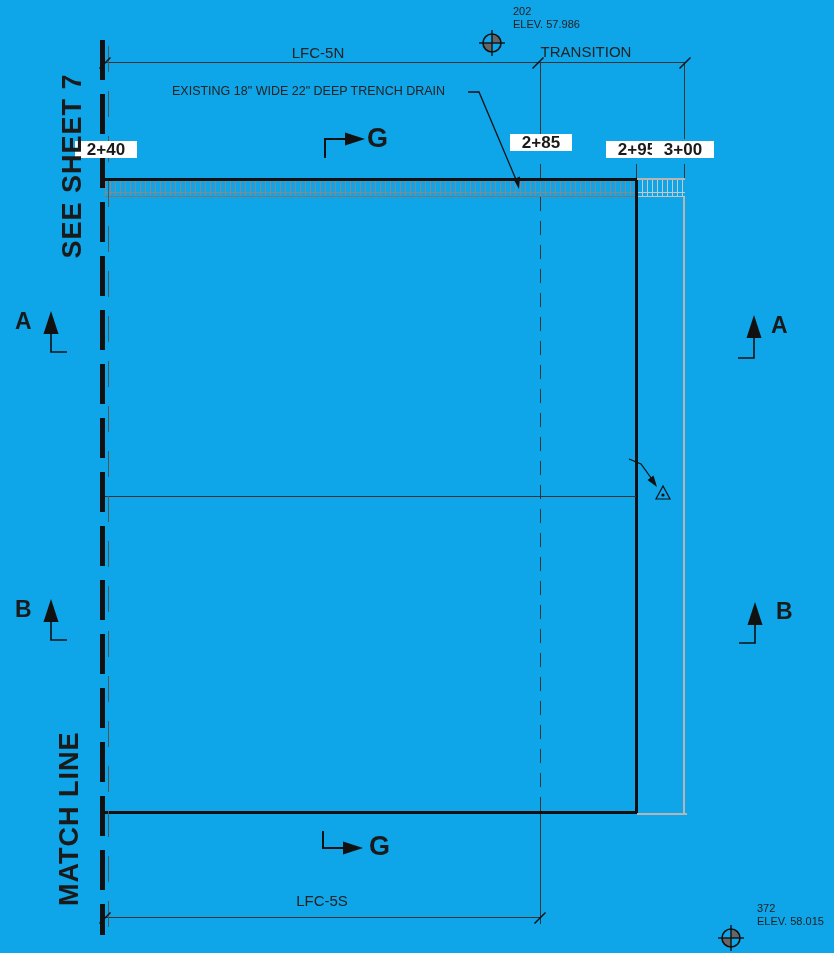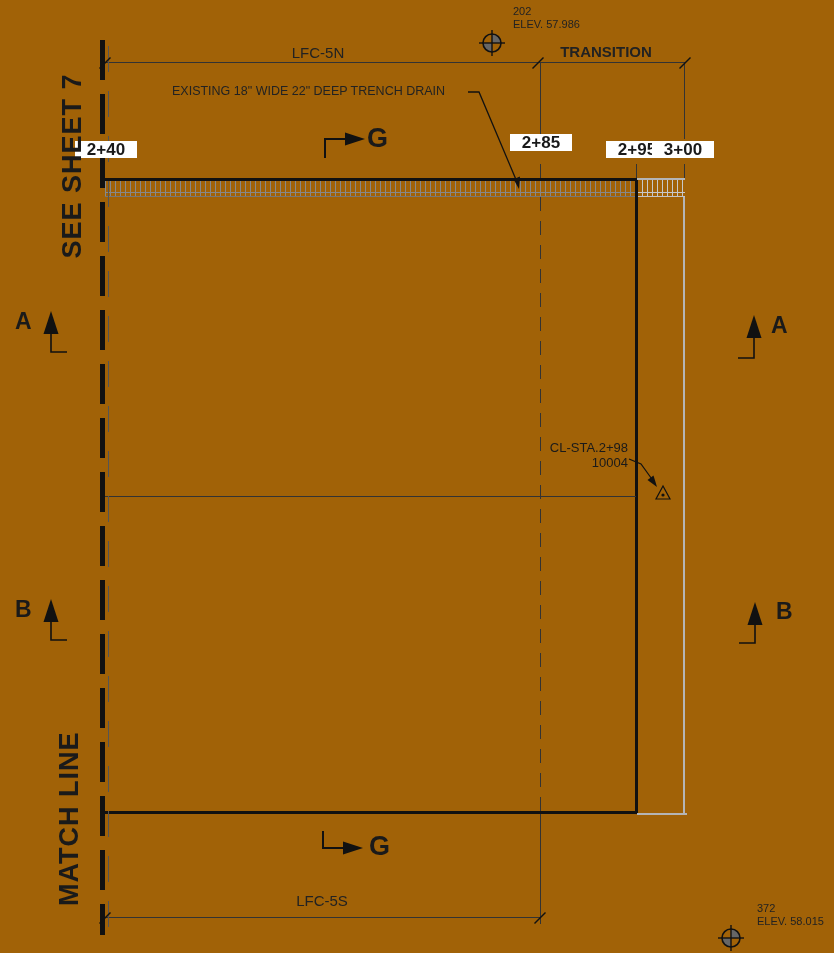--- a/index.html
+++ b/index.html
@@ -1,19 +1,19 @@
 <!DOCTYPE html>
 <html><head>
 <meta charset="utf-8">
 <style>
   html,body{margin:0;padding:0;background:#ffffff;}
   #canvas{
     position:relative;
     width:834px;height:953px;
-    background:#a16207;
+    background:#0ea5e9;
     font-family:"Liberation Sans", sans-serif;
     color:#1a1a1a;
     overflow:hidden;
   }
   .abs{position:absolute;}
   
   .station{
     font-weight:bold;font-size:17px;line-height:17px;
     text-align:center;width:62px;background:#ffffff;
   }
@@ -161,40 +161,36 @@
       <circle cx="663" cy="495" r="1.6" fill="#111"></circle>
     </g>
   </svg>
 
   <div class="abs survey" style="left:513px;top:5px;">
     <div>202</div>
     <div>ELEV. 57.986</div>
   </div>
 
   <div class="abs dimlabel" style="left:248px;top:45px;width:140px;">LFC-5N</div>
-  <div class="abs dimlabel" style="left:531px;top:44px;width:150px;font-weight:bold;">TRANSITION</div>
+  <div class="abs dimlabel" style="left:511px;top:44px;width:150px;">TRANSITION</div>
 
   <div class="abs note" style="left:172px;top:85px;">EXISTING 18" WIDE 22" DEEP TRENCH DRAIN</div>
 
   <div class="abs gletter" style="left:367px;top:125px;">G</div>
 
   <div class="abs station" style="left:75px;top:141px;text-align:center;">2+40</div>
   <div class="abs station" style="left:510px;top:134px;">2+85</div>
   <div class="abs station" style="left:606px;top:141px;">2+95</div>
   <div class="abs station" style="left:652px;top:141px;text-align:center;">3+00</div>
 
   <div class="abs vtext" style="left:-16px;top:156px;width:175px;height:30px;">SEE SHEET 7</div>
 
   <div class="abs sectionletter" style="left:15px;top:310px;">A</div>
   <div class="abs sectionletter" style="left:771px;top:314px;">A</div>
 
-  <div class="abs clnote" style="left:500px;top:441px;width:128px;">
-    <div>CL-STA.2+98</div>
-    <div>10004</div>
-  </div>
 
   <div class="abs sectionletter" style="left:15px;top:598px;">B</div>
   <div class="abs sectionletter" style="left:776px;top:600px;">B</div>
 
   <div class="abs vtext" style="left:-11px;top:811px;width:160px;height:30px;">MATCH LINE</div>
 
   <div class="abs gletter" style="left:369px;top:833px;">G</div>
 
   <div class="abs dimlabel" style="left:262px;top:893px;width:120px;">LFC-5S</div>
 

